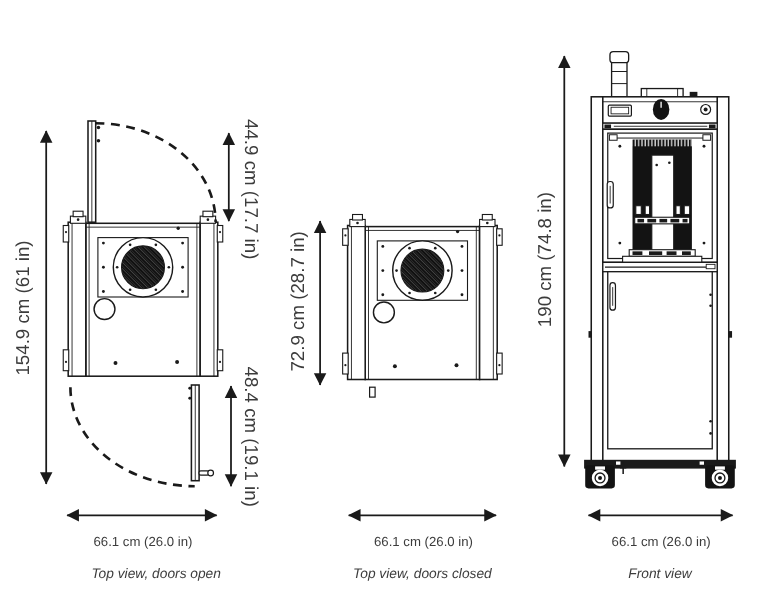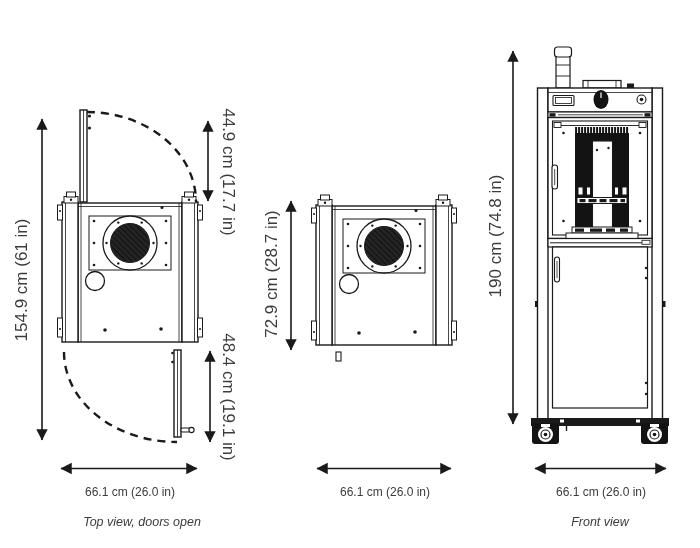--- a/index.html
+++ b/index.html
@@ -270,18 +270,19 @@
   </svg>
 
   <div class="dim v" style="left:21px;  top:280px;">154.9 cm (61 in)</div>
   <div class="dim vcw" style="left:228px; top:172px;">44.9 cm (17.7 in)</div>
   <div class="dim vcw" style="left:228px; top:397px;">48.4 cm (19.1 in)</div>
   <div class="dim" style="left:130px; top:492px;">66.1 cm (26.0 in)</div>
   <div class="cap" style="left:130px; top:522px;margin-left:12px;">Top view, doors open</div>
 
   <div class="dim v" style="left:271px; top:274px;">72.9 cm (28.7 in)</div>
   <div class="dim" style="left:385px; top:492px;">66.1 cm (26.0 in)</div>
+  <div class="cap" style="left:384px; top:522px;">Top view, doors closed</div>
 
   <div class="dim v" style="left:495px; top:236px;">190 cm (74.8 in)</div>
   <div class="dim" style="left:601px; top:492px;">66.1 cm (26.0 in)</div>
   <div class="cap" style="left:600px; top:522px;">Front view</div>
 
 </div>
 
 </body></html>

